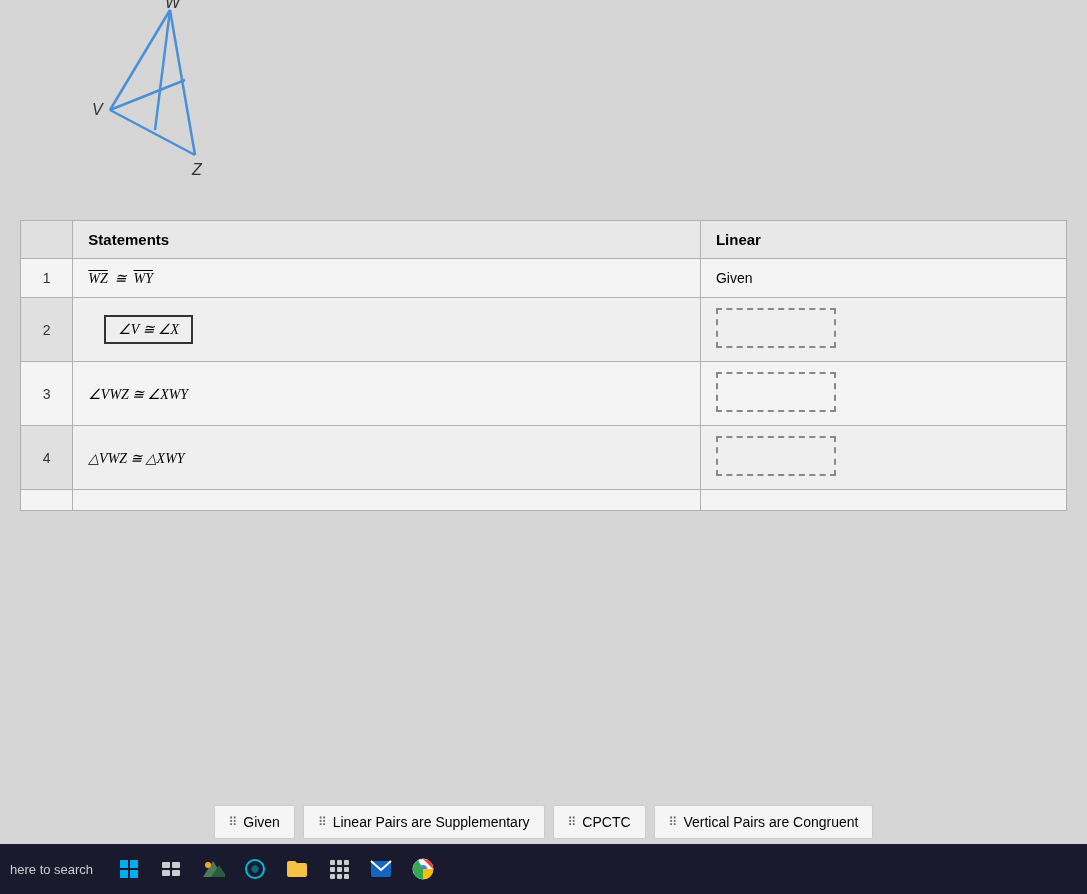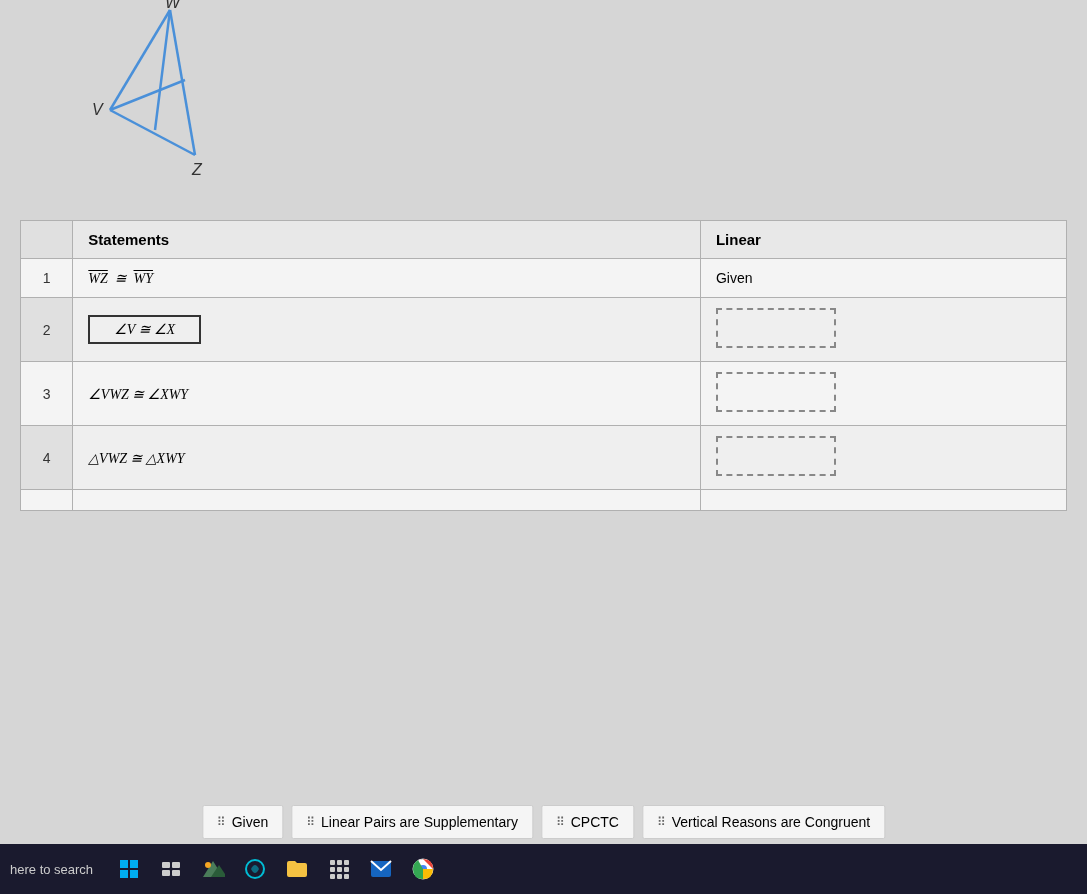--- a/index.html
+++ b/index.html
@@ -80,22 +80,23 @@
 
     .dashed-box {
       border: 2px dashed #888;
       width: 120px;
       height: 40px;
       display: inline-block;
     }
 
     .selected-box {
       border: 2px solid #333;
-      padding: 4px 24px;
+      padding: 4px 12px;
       display: inline-block;
+      margin-left: 16px;
     }
 
     
     .answer-options {
       position: absolute;
       bottom: 55px;
       left: 50%;
       transform: translateX(-50%);
       display: flex;
       gap: 8px;
@@ -277,21 +278,21 @@
   <div class="answer-chip">
     <span class="drag-icon">⠿</span>
     <span>Linear Pairs are Supplementary</span>
   </div>
   <div class="answer-chip">
     <span class="drag-icon">⠿</span>
     <span>CPCTC</span>
   </div>
   <div class="answer-chip">
     <span class="drag-icon">⠿</span>
-    <span>Vertical Reasons are Congruent</span>
+    <span>Vertical Pairs are Congruent</span>
   </div>
 </div>
 
 <div class="taskbar">
   <div class="taskbar-search">
     <span>here to search</span>
   </div>
   <div class="taskbar-icons">
 
     <div class="taskbar-icon">

